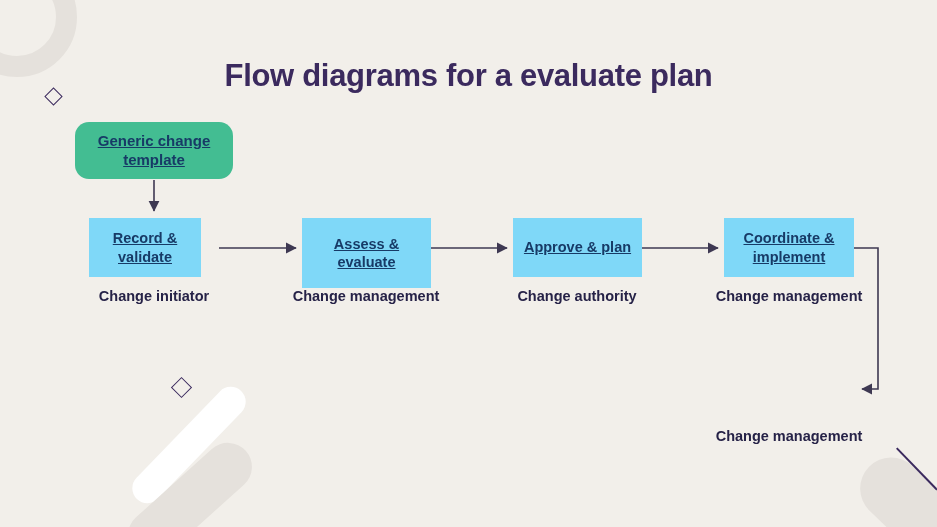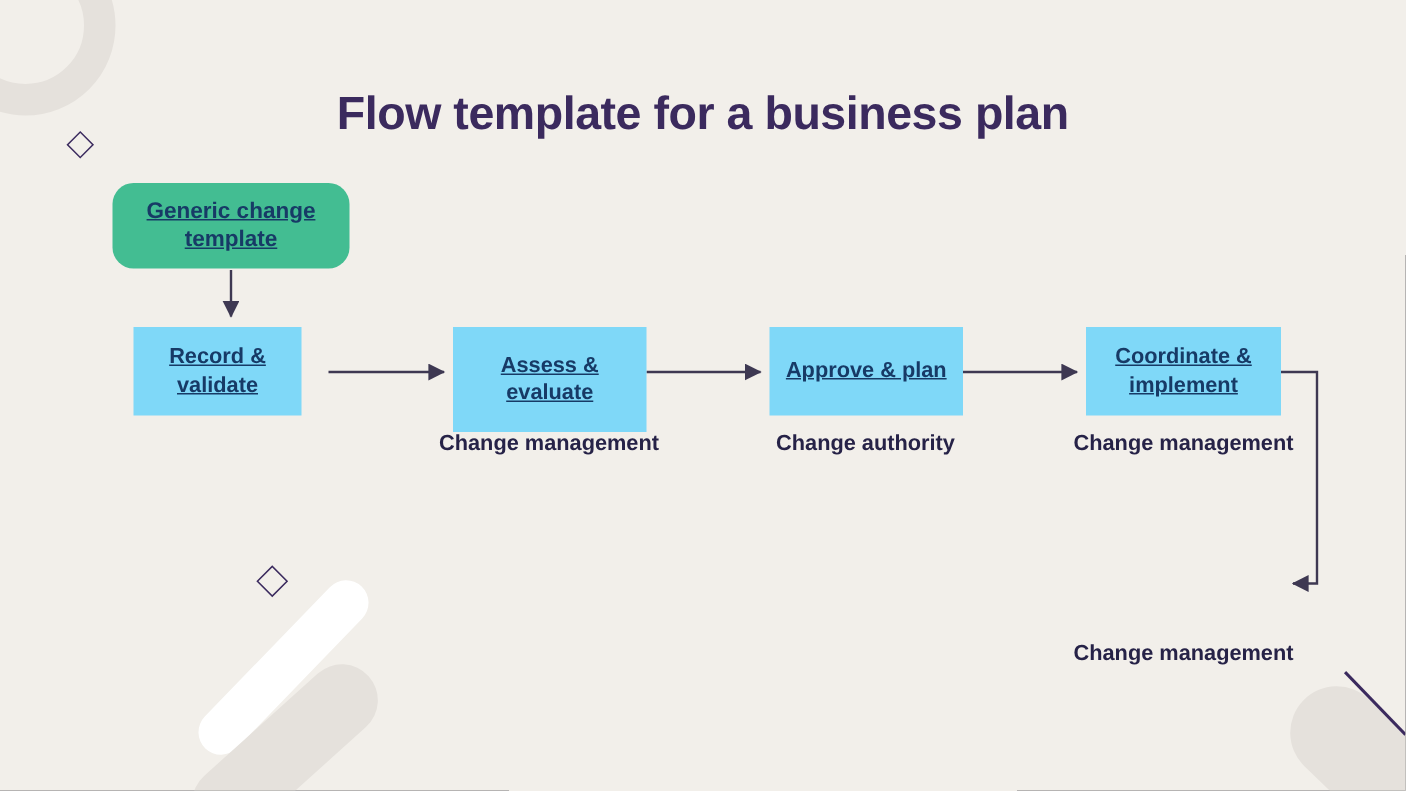--- a/index.html
+++ b/index.html
@@ -107,21 +107,21 @@
 <div class="stage">
 
   <div class="ring"></div>
   <div class="diamond d1"></div>
   <div class="diamond d2"></div>
   <div class="capsule white"></div>
   <div class="capsule grey-bl"></div>
   <div class="capsule grey-br"></div>
   <div class="diag-line"></div>
 
-  <h1 class="title">Flow template for a business plan</h1>
+  <h1 class="title">Flow diagrams for a evaluate plan</h1>
 
   <svg class="connectors" viewBox="0 0 937 527" xmlns="http://www.w3.org/2000/svg">
     <defs>
       <marker id="arrow" markerWidth="8" markerHeight="8" refX="6.5" refY="3.5" orient="auto">
         <path d="M0,0 L7,3.5 L0,7 Z" fill="#3E3852"></path>
       </marker>
     </defs>
     <g stroke="#3E3852" stroke-width="1.6" fill="none">
       <path d="M154 180 L154 211" marker-end="url(#arrow)"></path>
       <path d="M219 248 L296 248" marker-end="url(#arrow)"></path>
@@ -131,18 +131,19 @@
     </g>
   </svg>
 
   <div class="node start">Generic change template</div>
 
   <div class="node blue s0">Record &amp; validate</div>
   <div class="node blue s1">Assess &amp; evaluate</div>
   <div class="node blue s3">Coordinate &amp; implement</div>
   <div class="node blue s2">Approve &amp; plan</div>
 
+  <div class="role r0">Change initiator</div>
   <div class="role r1">Change management</div>
   <div class="role r2">Change authority</div>
   <div class="role r3">Change management</div>
   <div class="role r4">Change management</div>
 
 </div>
 
 </body></html>

